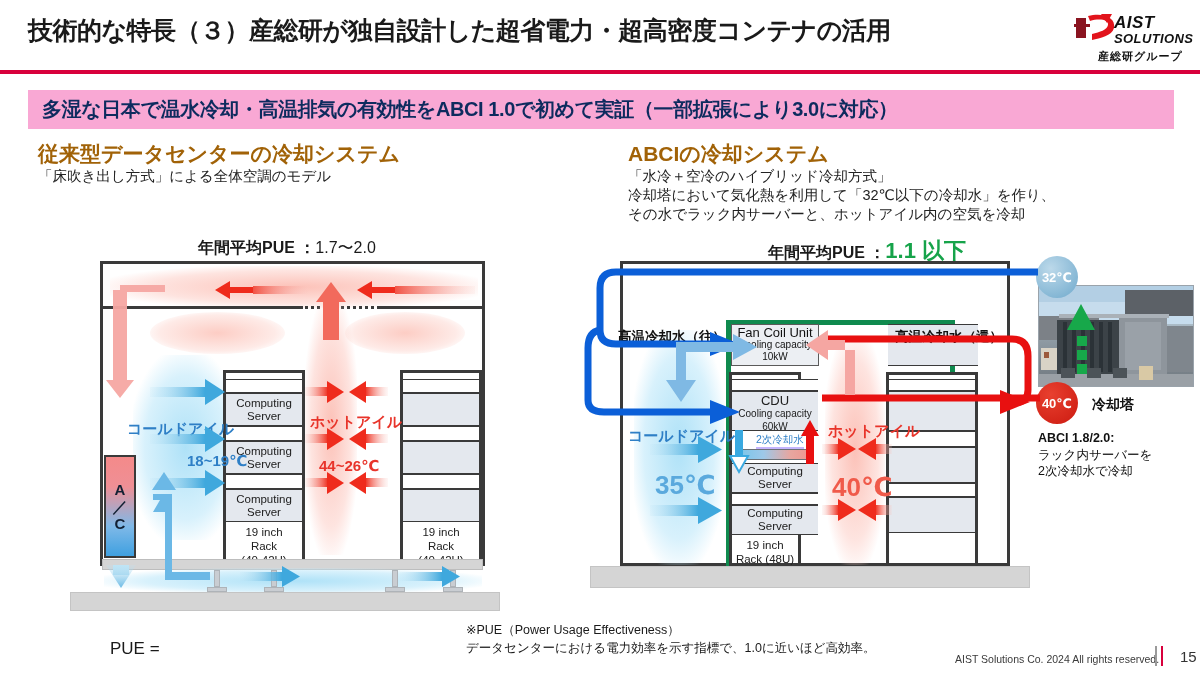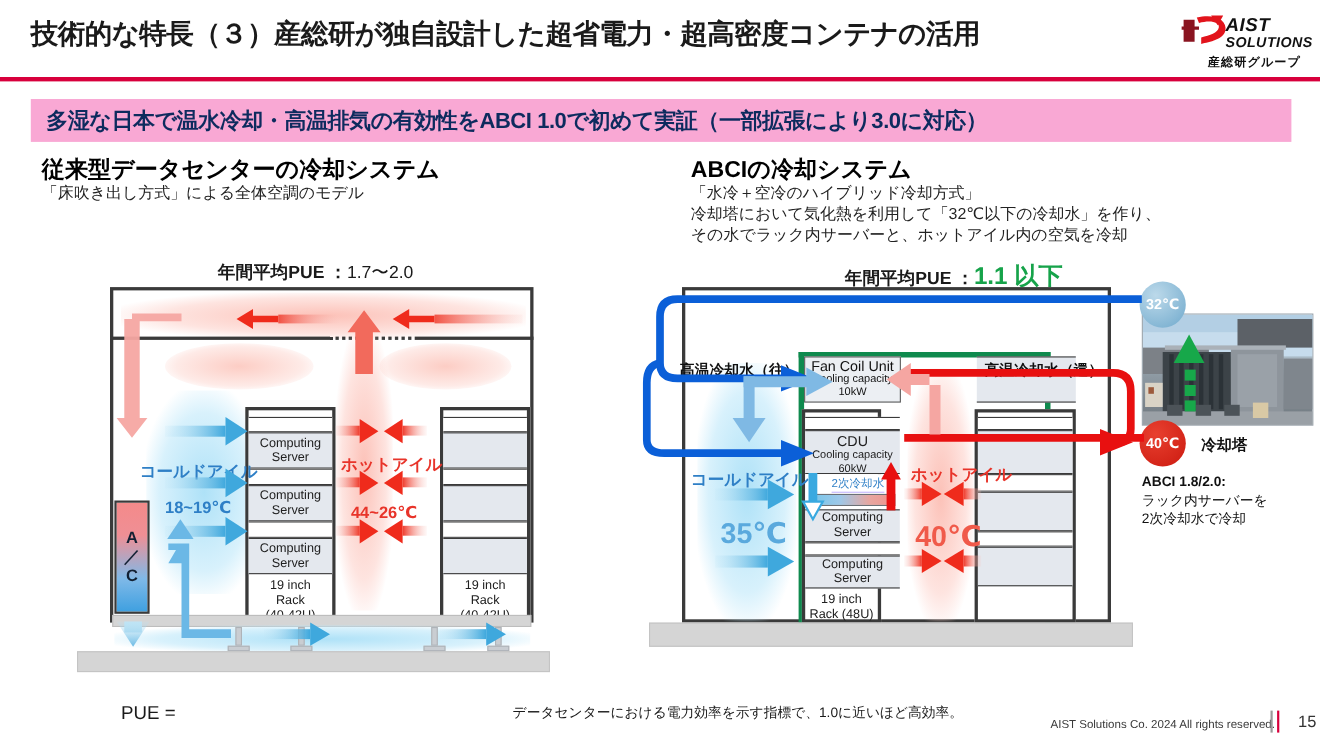--- a/index.html
+++ b/index.html
@@ -42,21 +42,21 @@
     position: absolute; left: 28px; top: 90px; width: 1146px; height: 39px;
     background: #f9a8d4; display: flex; align-items: center; padding-left: 14px;
   }
   .banner-text {
     font-size: 20px; font-weight: bold; color: #0d2b5e; white-space: nowrap;
     letter-spacing: -0.4px;
   }
 
   
   .col-head {
-    position: absolute; font-size: 21px; font-weight: bold; color: #000000;
+    position: absolute; font-size: 21px; font-weight: bold; color: #a16207;
     white-space: nowrap;
   }
   .col-sub {
     position: absolute; font-size: 14.5px; color: #222; line-height: 19px;
     white-space: nowrap;
     text-align: center;
   }
 
   
   .pue-cap {
@@ -104,21 +104,21 @@
   .ac-unit {
     position: absolute; border: 2px solid #3a3a3a;
     background: linear-gradient(180deg, #f48a8a 0%, #ef8f95 30%, #7fb9e8 70%, #3fa0e0 100%);
     display: flex; flex-direction: column; align-items: center; justify-content: center;
     font-size: 15px; font-weight: bold; color: #122033; line-height: 17px;
   }
 
   .lbl { position: absolute; white-space: nowrap; }
   .lbl-cold { font-size: 15px; font-weight: bold; color: #2e7fc6; }
   .lbl-hot  { font-size: 15px; font-weight: bold; color: #e8342a; }
-  .lbl-temp-cold { font-size: 15px; color: #2e7fc6; font-weight: bold; }
+  .lbl-temp-cold { font-size: 15px; color: #2e7fc6; font-weight: bold; margin-left: 37px; }
   .lbl-temp-hot  { font-size: 15px; color: #e8342a; font-weight: bold; }
   .lbl-big-cold { font-size: 26px; color: #5aa9dd; font-weight: bold; }
   .lbl-big-hot  { font-size: 26px; color: #f05a4a; font-weight: bold; }
   .lbl-pipe { font-size: 13.5px; font-weight: bold; color: #111; }
 
   svg.ovl { position: absolute; left: 0; top: 0; width: 1200px; height: 675px; pointer-events: none; }
 
   
   .ct-photo {
     position: absolute; border: 1px solid #9aa3ab; overflow: hidden;
@@ -287,21 +287,21 @@
 
   <div class="rack" style="left:729px; top:372px; width:72px; height:194px;">
     <div class="rack-slot blank" style="left:0; top:4px; width:86px; height:12px; background:#fff;"></div>
     <div class="rack-slot" style="left:0; top:16px; width:86px; height:40px; justify-content:flex-start; padding-top:2px;">
       <span style="font-size:13px;">CDU</span>
       <span style="font-size:10px;">Cooling capacity</span>
       <span style="font-size:10px;">60kW</span>
     </div>
 
     <div style="position:absolute; left:0; top:56px; width:86px; height:32px; background:#fff;">
-      <span style="position:absolute; left:24px; top:2px; font-size:10.5px; color:#2e7fc6; border-bottom:1px solid #c4b5fd;">2次冷却水</span>
+      <span style="position:absolute; left:24px; top:2px; font-size:10.5px; color:#2e7fc6; border-bottom:5px solid #c4b5fd;">2次冷却水</span>
       <div style="position:absolute; left:4px; top:18px; width:78px; height:11px; border:1px solid #6b7076; background:linear-gradient(90deg,#76c6ea 0%,#9ec8e8 35%,#e7a6a0 70%,#f0938c 100%);"></div>
     </div>
     <div class="rack-slot" style="left:0; top:88px; width:86px; height:30px;">
       <span>Computing</span>
       <span>Server</span>
     </div>
     <div class="rack-slot blank" style="left:0; top:118px; width:86px; height:12px; background:#fff;"></div>
     <div class="rack-slot" style="left:0; top:130px; width:86px; height:30px;">
       <span>Computing</span>
       <span>Server</span>
@@ -510,20 +510,21 @@
     <g>
       <rect x="822" y="505" width="16" height="10" fill="url(#gHotR)"></rect>
       <polygon points="838,499 856,510 838,521" fill="#ef2b1c"></polygon>
       <rect x="876" y="505" width="16" height="10" fill="url(#gHotL)"></rect>
       <polygon points="876,499 858,510 876,521" fill="#ef2b1c"></polygon>
     </g>
   </svg>
 
   <div class="pue-eq" style="left:110px; top:639px;">PUE =</div>
 
+  <div class="note" style="left:466px; top:622px;">※PUE（Power Usage Effectiveness）</div>
   <div class="note" style="left:466px; top:640px;">データセンターにおける電力効率を示す指標で、1.0に近いほど高効率。</div>
 
   <div class="copyright" style="left:955px; top:653px;">AIST Solutions Co. 2024 All rights reserved.</div>
   <div class="foot-bars" style="left:1155px; top:646px;">
     <i class="gray"></i><i></i>
   </div>
   <div class="page-num" style="left:1180px; top:648px;">15</div>
 
 </div>
 

